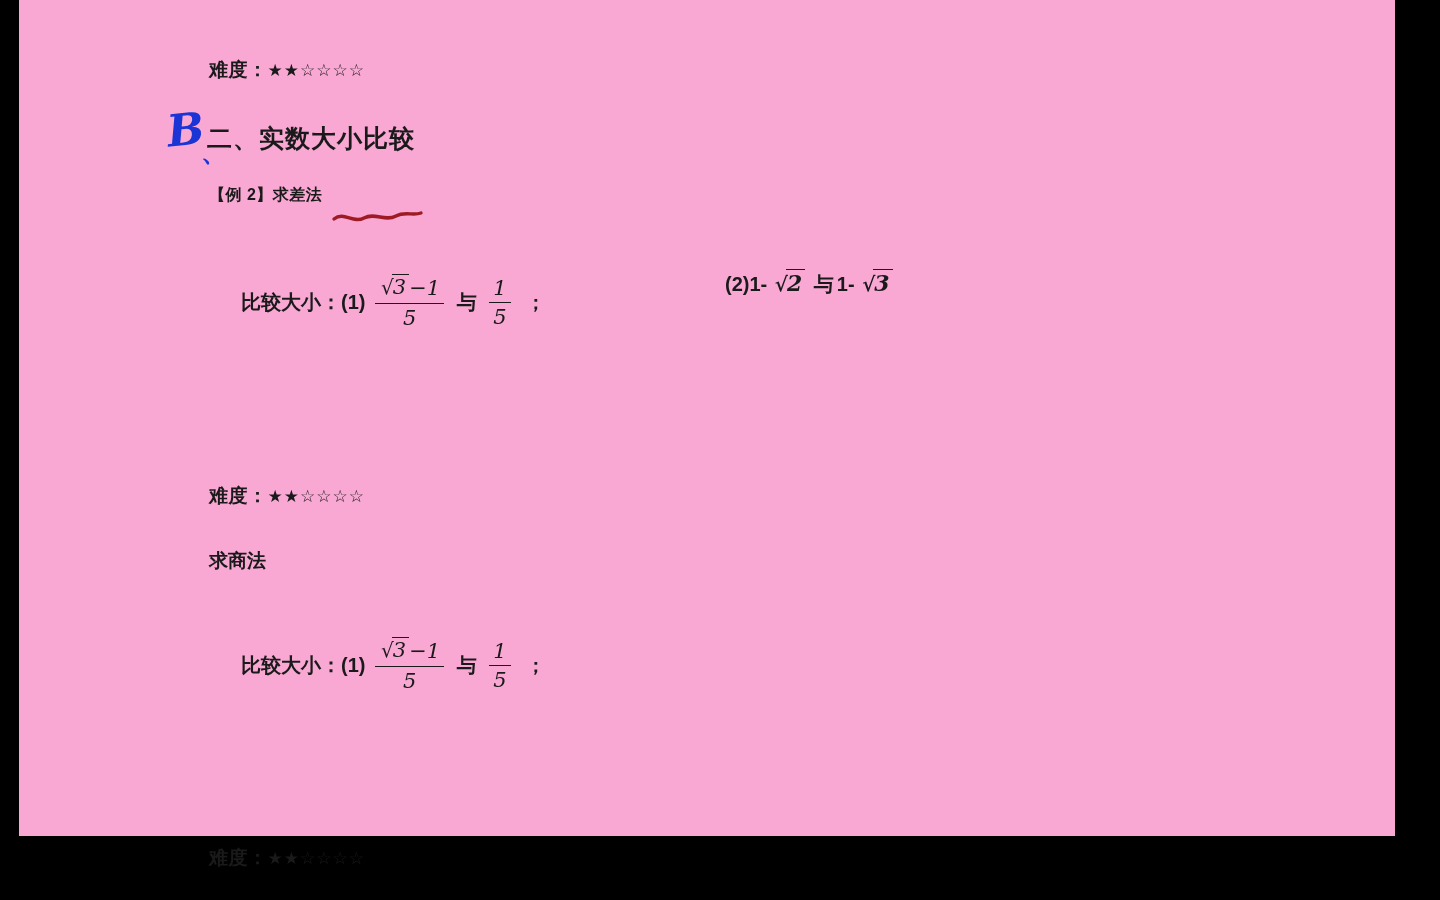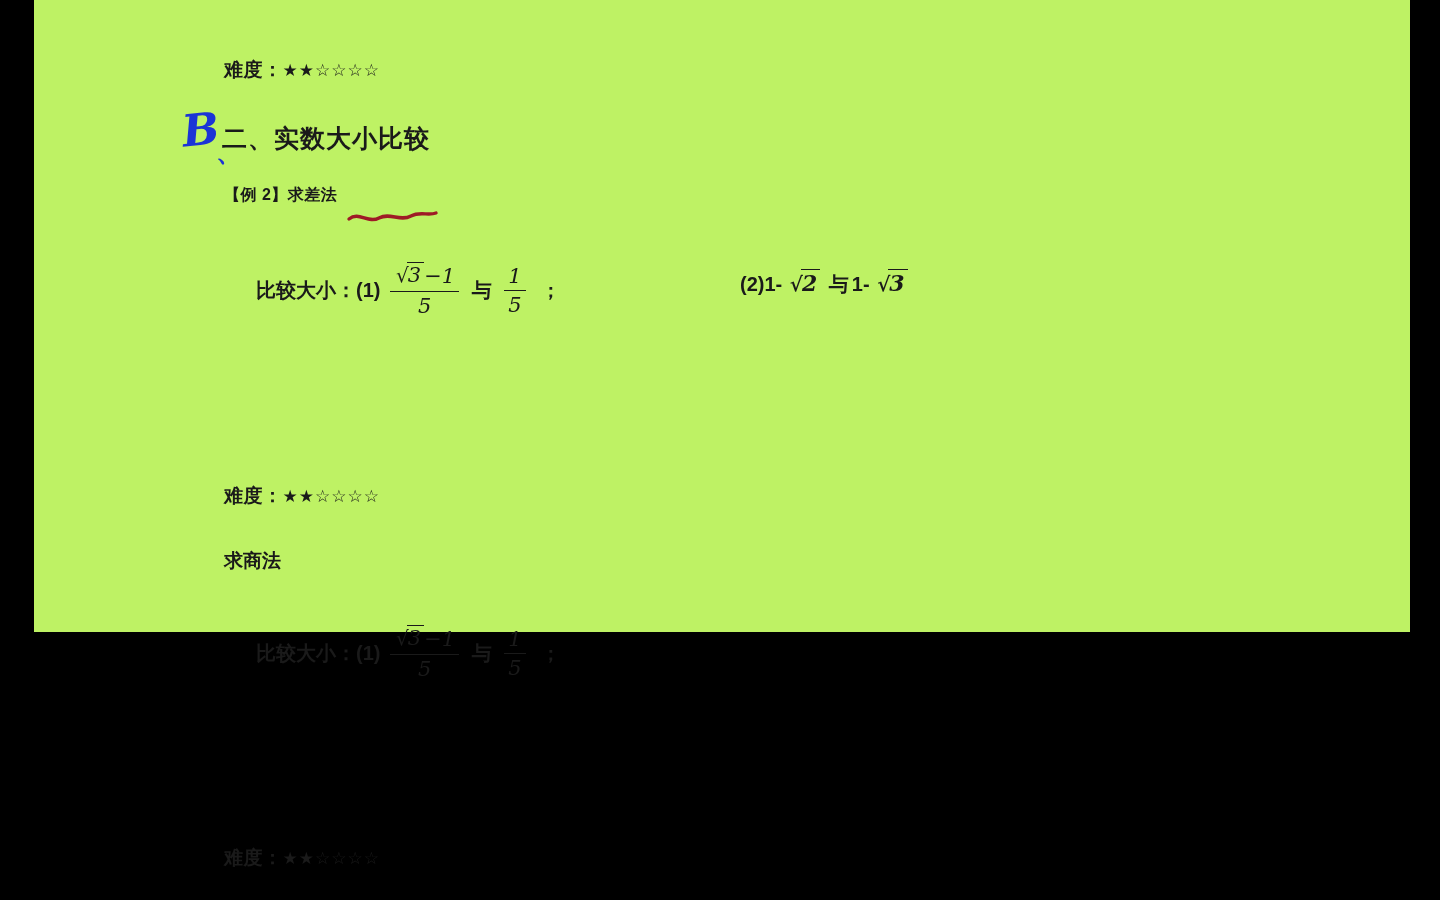--- a/index.html
+++ b/index.html
@@ -8,25 +8,25 @@
     background: #000;
   }
   body {
     width: 1440px;
     height: 900px;
     overflow: hidden;
     font-family: "Liberation Sans", sans-serif;
   }
   .slide {
     position: absolute;
-    left: 34px;
+    left: 19px;
     top: 0;
     width: 1376px;
-    height: 632px;
-    background: #bef264;
+    height: 836px;
+    background: #f9a8d4;
   }
   .bars-left {
     position: absolute;
     left: 0; top: 0;
     width: 32px; height: 900px;
     background: #000;
   }
   .bars-right {
     position: absolute;
     left: 1408px; top: 0;
@@ -98,21 +98,21 @@
     font-family: "DejaVu Serif", serif;
     font-weight: normal;
   }
   .frac {
     display: inline-block;
     vertical-align: middle;
     text-align: center;
     font-family: "DejaVu Serif", serif;
     font-style: italic;
     font-weight: normal;
-    margin: 0 4px;
+    margin: 12px 4px;
     position: relative;
     top: -1px;
   }
   .frac .num {
     display: block;
     font-size: 21px;
     padding: 0 4px 1px 4px;
     line-height: 1.25;
   }
   .frac .bar {

